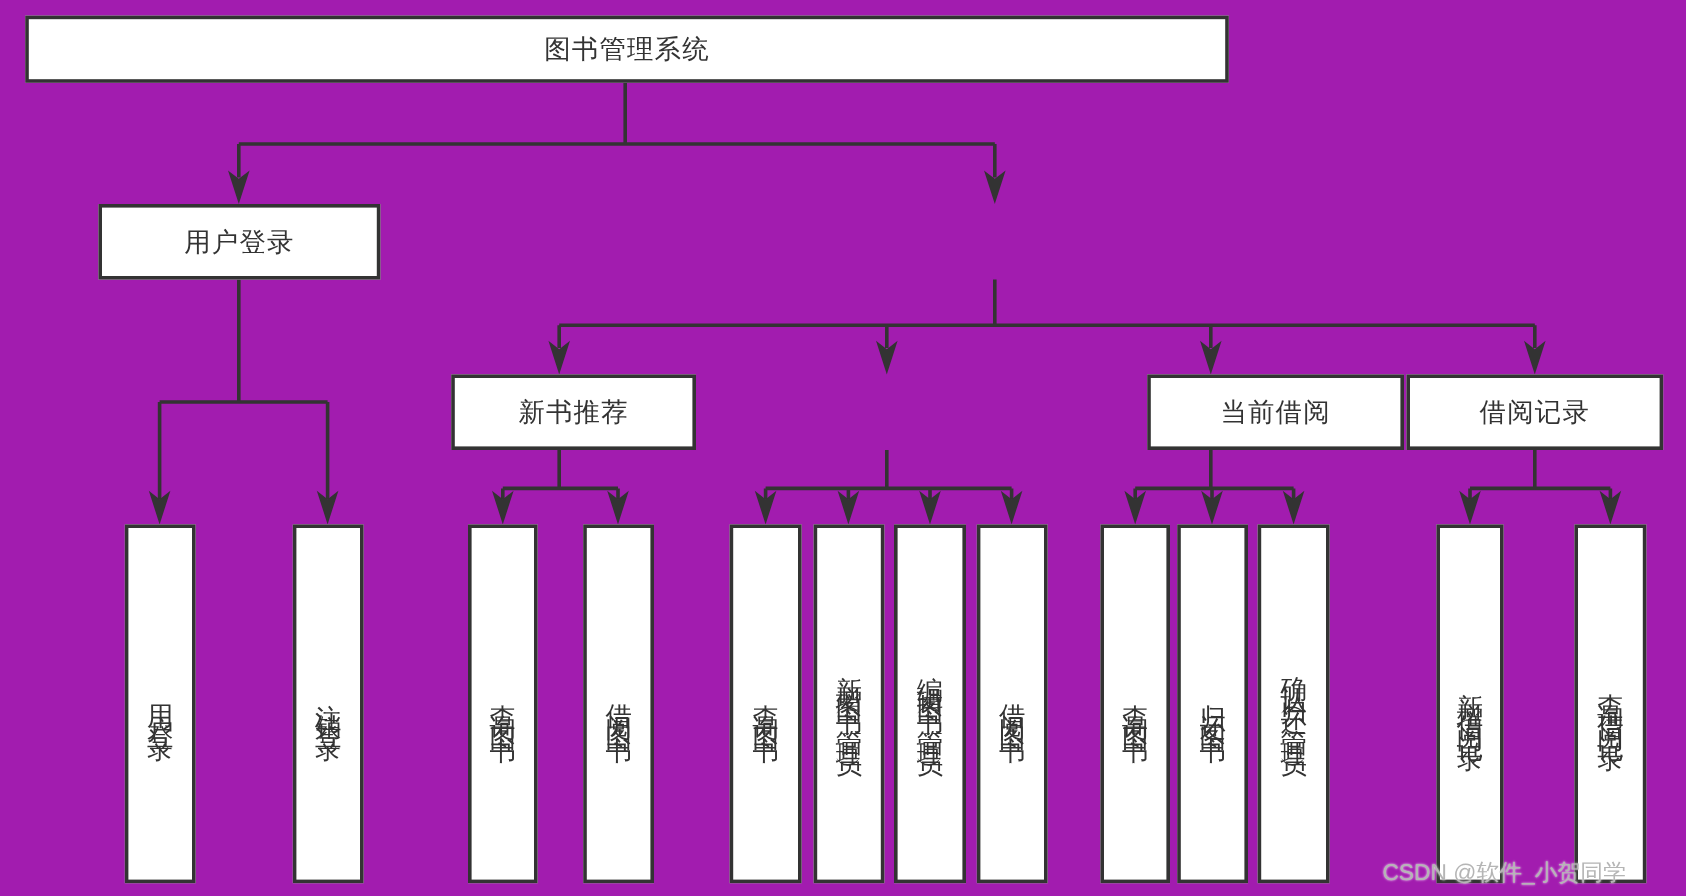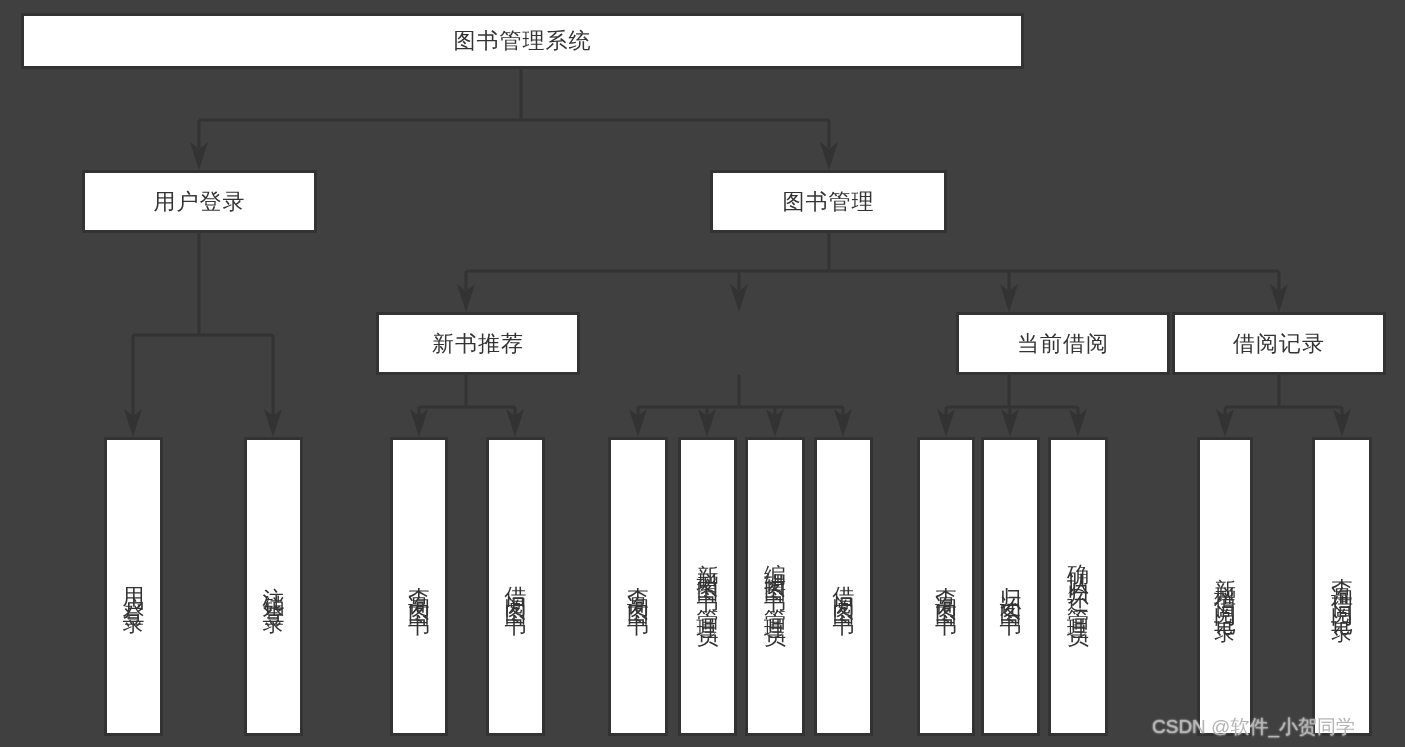--- a/index.html
+++ b/index.html
@@ -5,21 +5,21 @@
   html, body {
     margin: 0;
     padding: 0;
     background: #ffffff;
     font-family: "Liberation Sans", "DejaVu Sans", sans-serif;
   }
   .canvas {
     position: relative;
     width: 1405px;
     height: 747px;
-    background: #404040;
+    background: #a21caf;
     overflow: hidden;
   }
   .connectors {
     position: absolute;
     left: 0;
     top: 0;
     pointer-events: none;
   }
   .node {
     position: absolute;
@@ -100,23 +100,20 @@
     </g>
   </svg>
 
   <div class="node" style="left:21px;top:13px;width:1003px;height:56px">
     <span class="hlabel">图书管理系统</span>
   </div>
 
   <div class="node" style="left:82px;top:170px;width:235px;height:63px">
     <span class="hlabel">用户登录</span>
   </div>
-  <div class="node" style="left:710px;top:170px;width:237px;height:63px">
-    <span class="hlabel">图书管理</span>
-  </div>
 
   <div class="node" style="left:376px;top:312px;width:204px;height:63px">
     <span class="hlabel">新书推荐</span>
   </div>
   <div class="node" style="left:956px;top:312px;width:214px;height:63px">
     <span class="hlabel">当前借阅</span>
   </div>
   <div class="node" style="left:1172px;top:312px;width:214px;height:63px">
     <span class="hlabel">借阅记录</span>
   </div>

